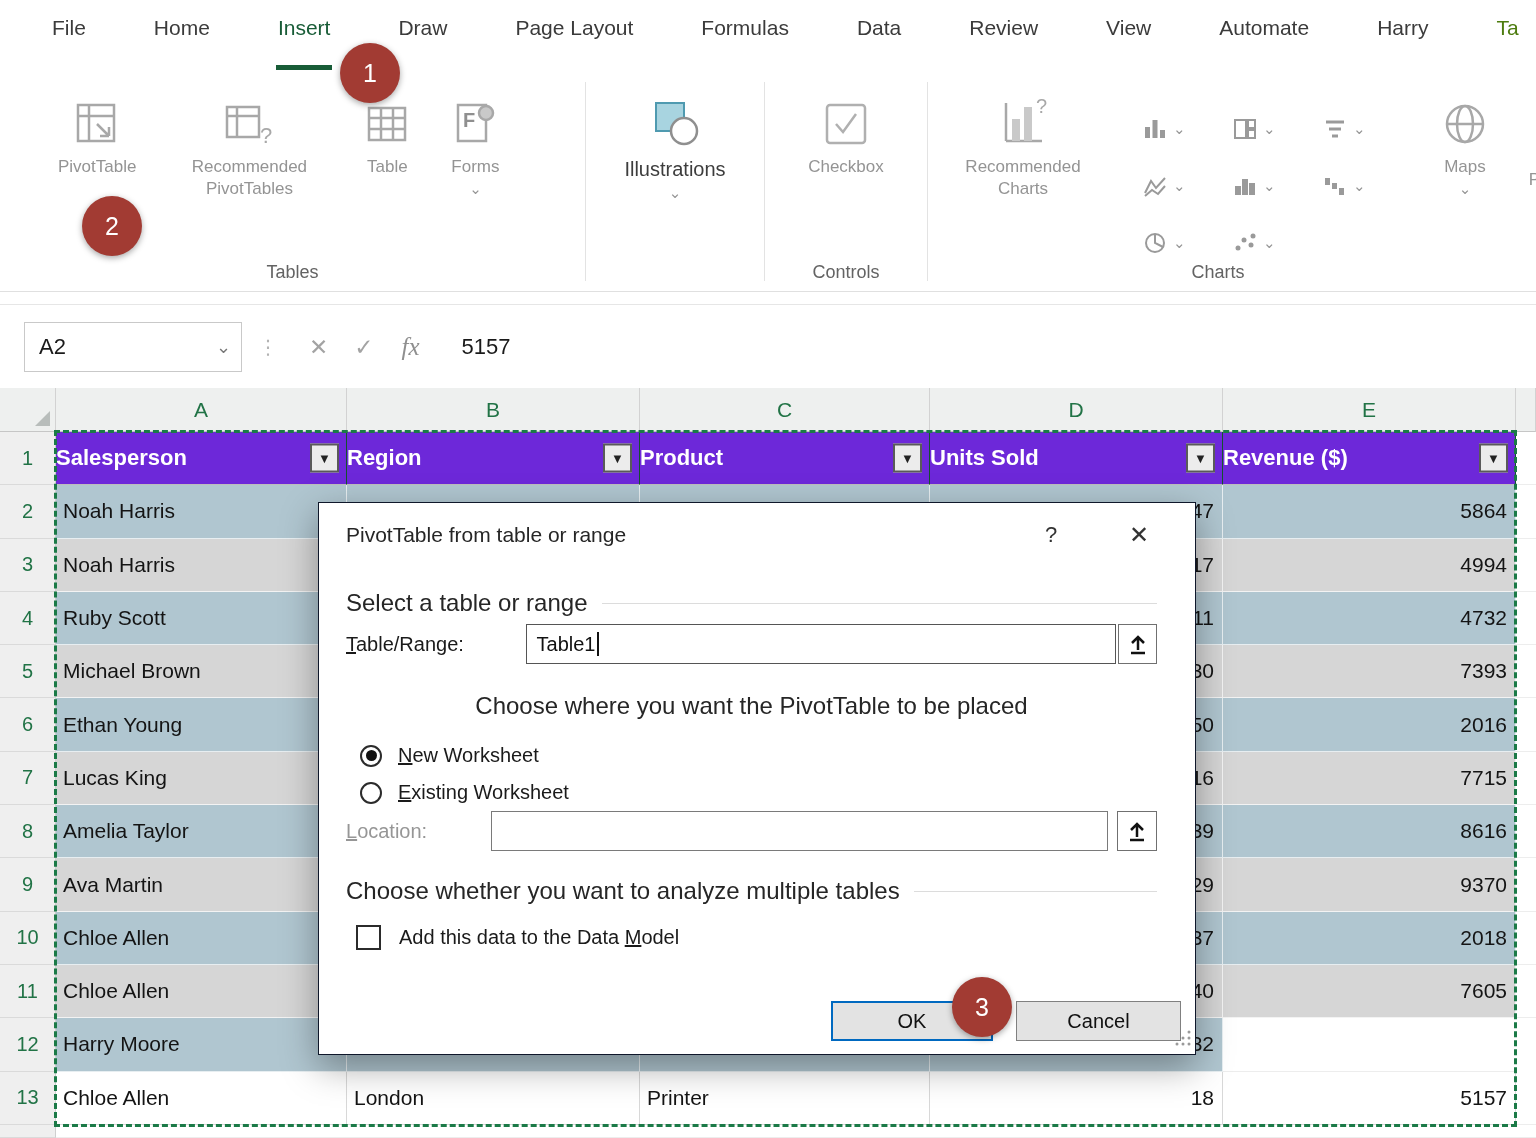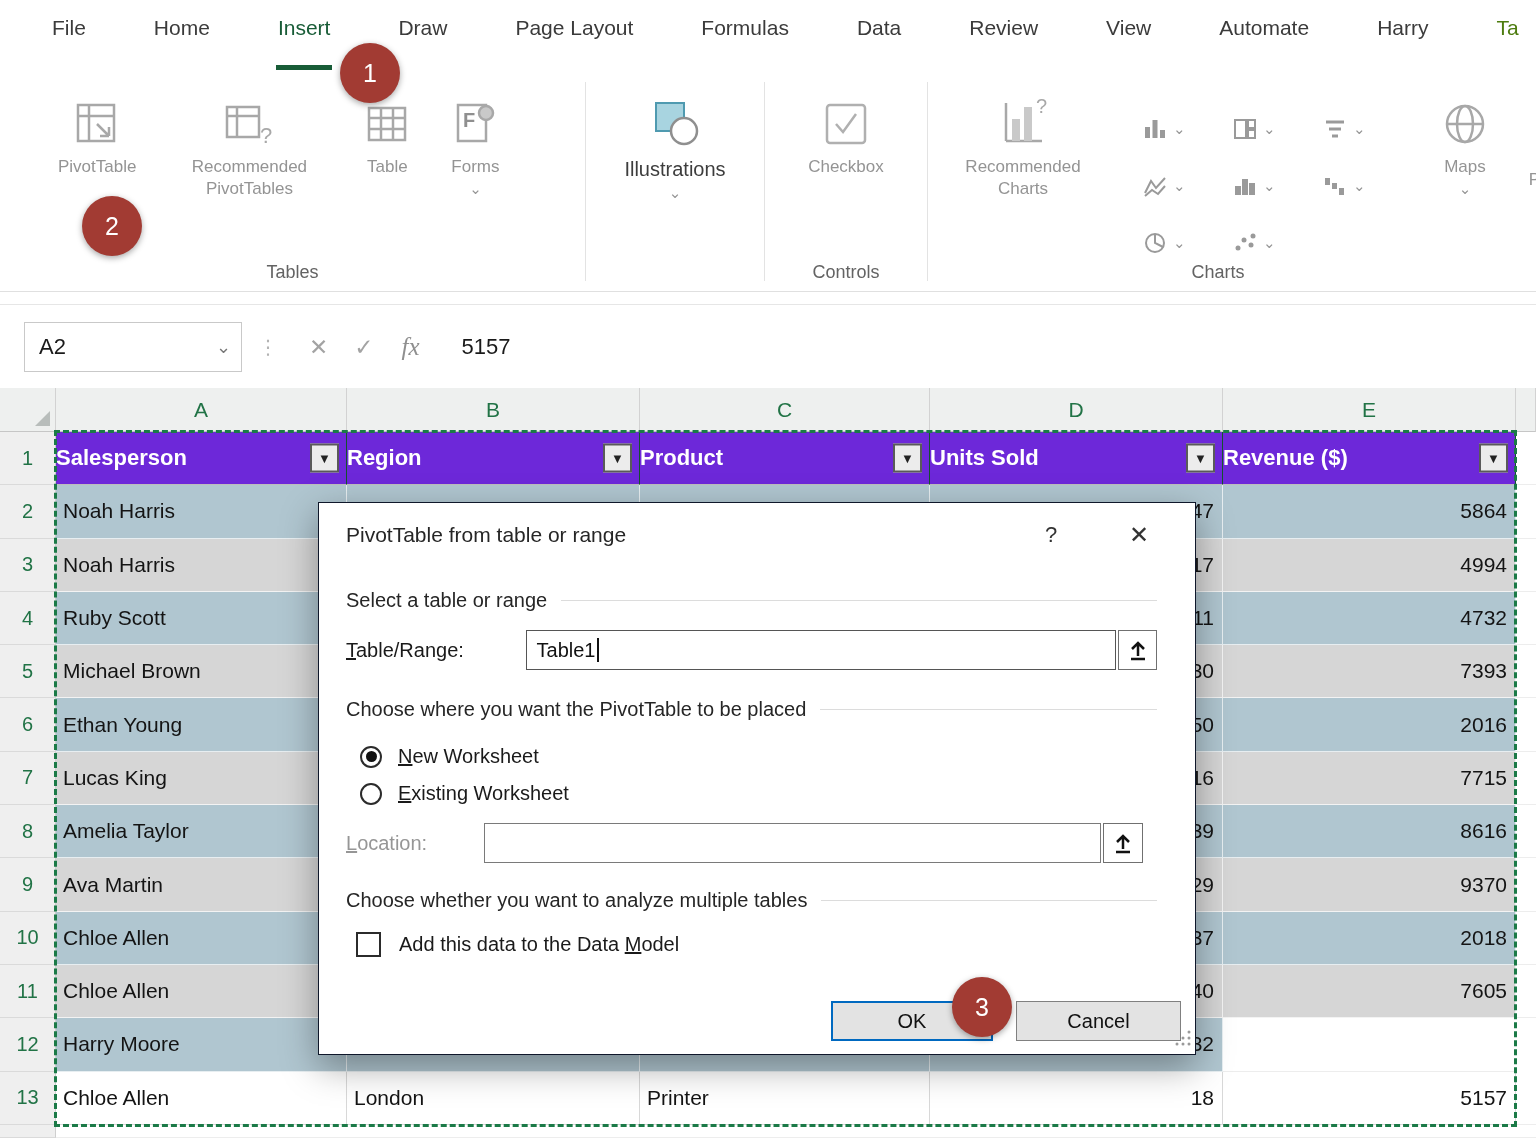--- a/index.html
+++ b/index.html
@@ -89,26 +89,26 @@
              border:3px dashed #1b7a47; pointer-events:none; z-index:5; }
 
   
   .dlg { position:absolute; left:318px; top:502px; width:878px; height:553px; background:#fff;
          border:1px solid #0f172a; box-shadow:0 12px 34px rgba(0,0,0,.35); z-index:10;
          padding:0 38px 0 27px; }
   .dlg-title { height:64px; display:flex; align-items:center; }
   .dlg-title .t { font-size:21px; color:#262626; }
   .dlg-help { margin-left:auto; font-size:22px; color:#333; width:36px; text-align:center; }
   .dlg-close { margin-left:52px; font-size:24px; color:#333; width:36px; text-align:center; }
-  .sect { display:flex; align-items:center; font-size:20px; color:#262626; }
+  .sect { display:flex; align-items:center; font-size:24px; color:#262626; }
   .sect .line { flex:1; height:1px; background:#dcdcdc; margin-left:14px; }
   .s1 { margin-top:22px; }
-  .s2 { margin-top:28px; }
+  .s2 { margin-top:28px;flex-direction:column; }
   .s3 { margin-top:26px; }
-  .frow { display:flex; align-items:center; margin-top:18px; }
+  .frow { display:flex; align-items:center; margin-top:7px;justify-content:space-between; }
   .flabel { font-size:20px; color:#1a1a1a; }
   .flabel.dim { color:#969696; }
   .lab-tr { width:185px; }
   .lab-loc { width:138px; }
   .tinput { height:40px; border:1px solid #555; display:flex; align-items:center;
             padding:0 10px; font-size:20px; color:#111; background:#fff; }
   .tinput.w1 { width:608px; }
   .tinput.w2 { width:617px; }
   .tinput.dimborder { border:1px solid #7a7a7a; }
   .tcaret { display:inline-block; width:2px; height:24px; background:#111; margin-left:2px; }

